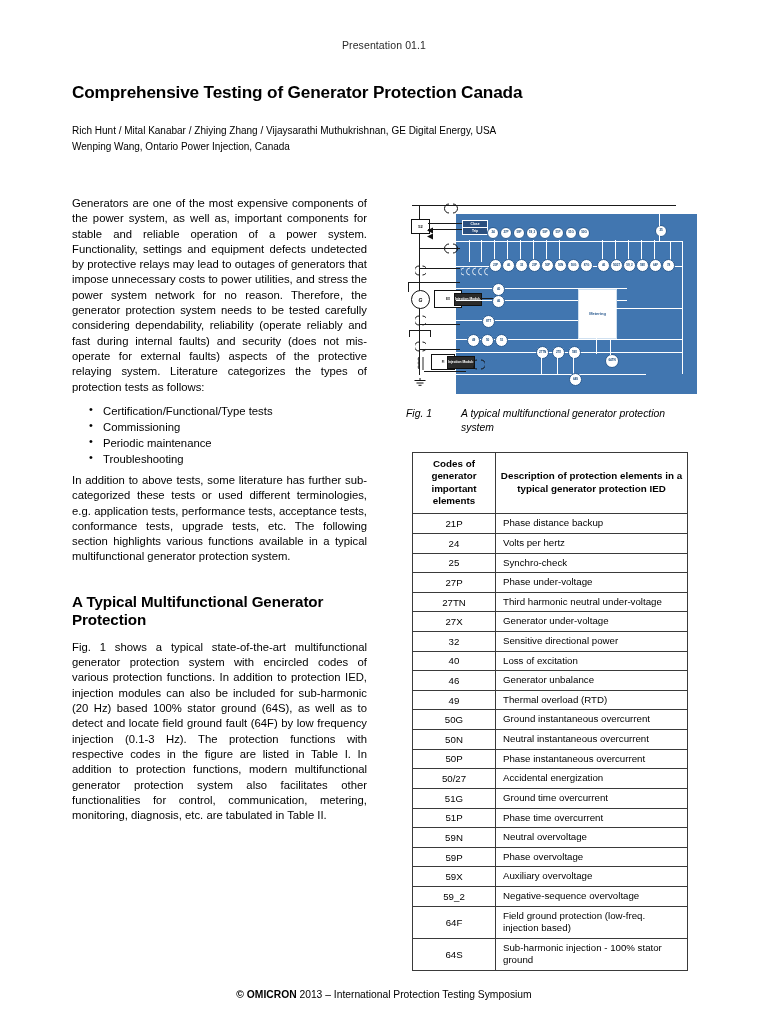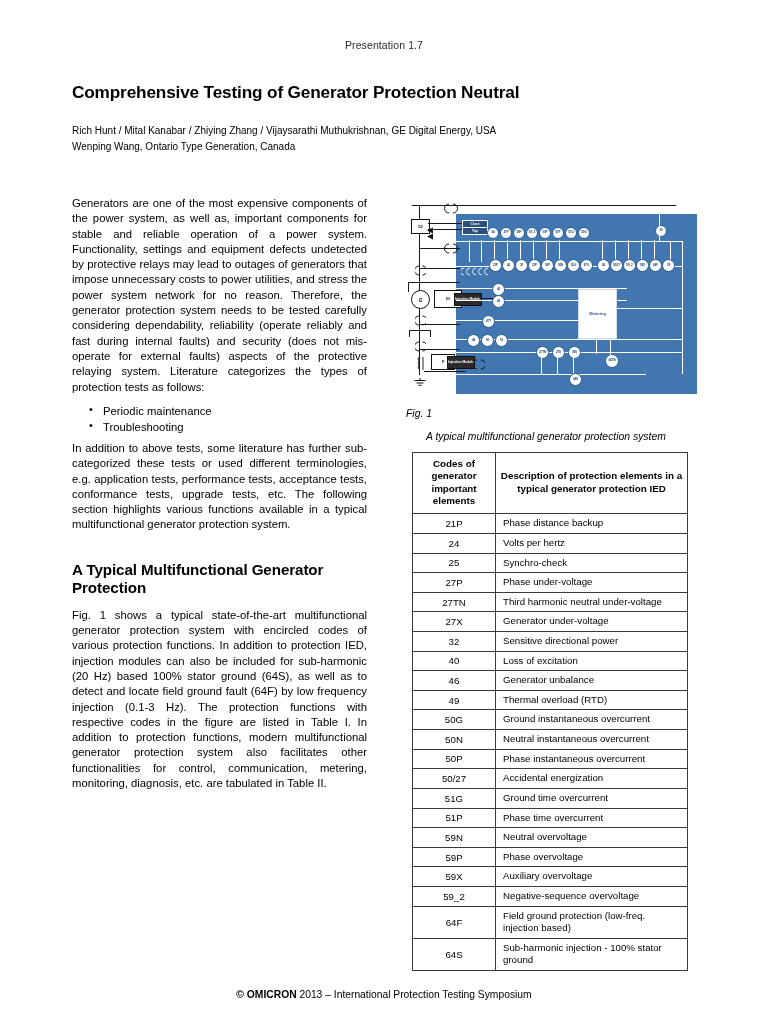--- a/index.html
+++ b/index.html
@@ -115,21 +115,20 @@
     position: relative;
     background: #ffffff;
   }
   .fig-caption {
     margin-top: 9px;
     font-size: 10.4px;
     font-style: italic;
     line-height: 1.3;
     display: flex;
     gap: 9px;
-    flex-direction: column;
   }
   .fig-caption .lbl { flex: 0 0 auto; white-space: nowrap; }
   .fig-caption .txt { flex: 1 1 auto; margin-left: 20px; }
 
   
   .table-wrap {
     position: absolute;
     top: 452px;
     left: 412px;
     width: 276px;
@@ -259,33 +258,35 @@
     font-size: 5px;
     font-weight: bold;
     font-style: italic;
   }
 </style>
 </head>
 <body>
 
 <div class="page">
 
-  <div class="running-head">Presentation 1.7</div>
+  <div class="running-head">Presentation 01.1</div>
 
   <div class="title-block">
-    <h1 class="doc-title">Comprehensive Testing of Generator Protection Neutral</h1>
+    <h1 class="doc-title">Comprehensive Testing of Generator Protection Canada</h1>
     <div class="authors">
       <div>Rich Hunt / Mital Kanabar / Zhiying Zhang / Vijaysarathi Muthukrishnan, GE Digital Energy, USA</div>
-      <div>Wenping Wang, Ontario Type Generation, Canada</div>
+      <div>Wenping Wang, Ontario Power Injection, Canada</div>
     </div>
   </div>
 
   <div class="col-left">
     <p class="body">Generators are one of the most expensive components of the power system, as well as, important components for stable and reliable operation of a power system. Functionality, settings and equipment defects undetected by protective relays may lead to outages of generators that impose unnecessary costs to power utilities, and stress the power system network for no reason. Therefore, the generator protection system needs to be tested carefully considering dependability, reliability (operate reliably and fast during internal faults) and security (does not mis-operate for external faults) aspects of the protective relaying system. Literature categorizes the types of protection tests as follows:</p>
     <ul class="bullets">
+      <li>Certification/Functional/Type tests</li>
+      <li>Commissioning</li>
       <li>Periodic maintenance</li>
       <li>Troubleshooting</li>
     </ul>
     <p class="body">In addition to above tests, some literature has further sub-categorized these tests or used different terminologies, e.g. application tests, performance tests, acceptance tests, conformance tests, upgrade tests, etc. The following section highlights various functions available in a typical multifunctional generator protection system.</p>
 
     <div class="spacer-section"></div>
 
     <h2 class="section tight">A Typical Multifunctional Generator Protection</h2>
     <p class="body">Fig. 1 shows a typical state-of-the-art multifunctional generator protection system with encircled codes of various protection functions. In addition to protection IED, injection modules can also be included for sub-harmonic (20 Hz) based 100% stator ground (64S), as well as to detect and locate field ground fault (64F) by low frequency injection (0.1-3 Hz). The protection functions with respective codes in the figure are listed in Table I. In addition to protection functions, modern multifunctional generator protection system also facilitates other functionalities for control, communication, metering, monitoring, diagnosis, etc. are tabulated in Table II.</p>
   </div>

